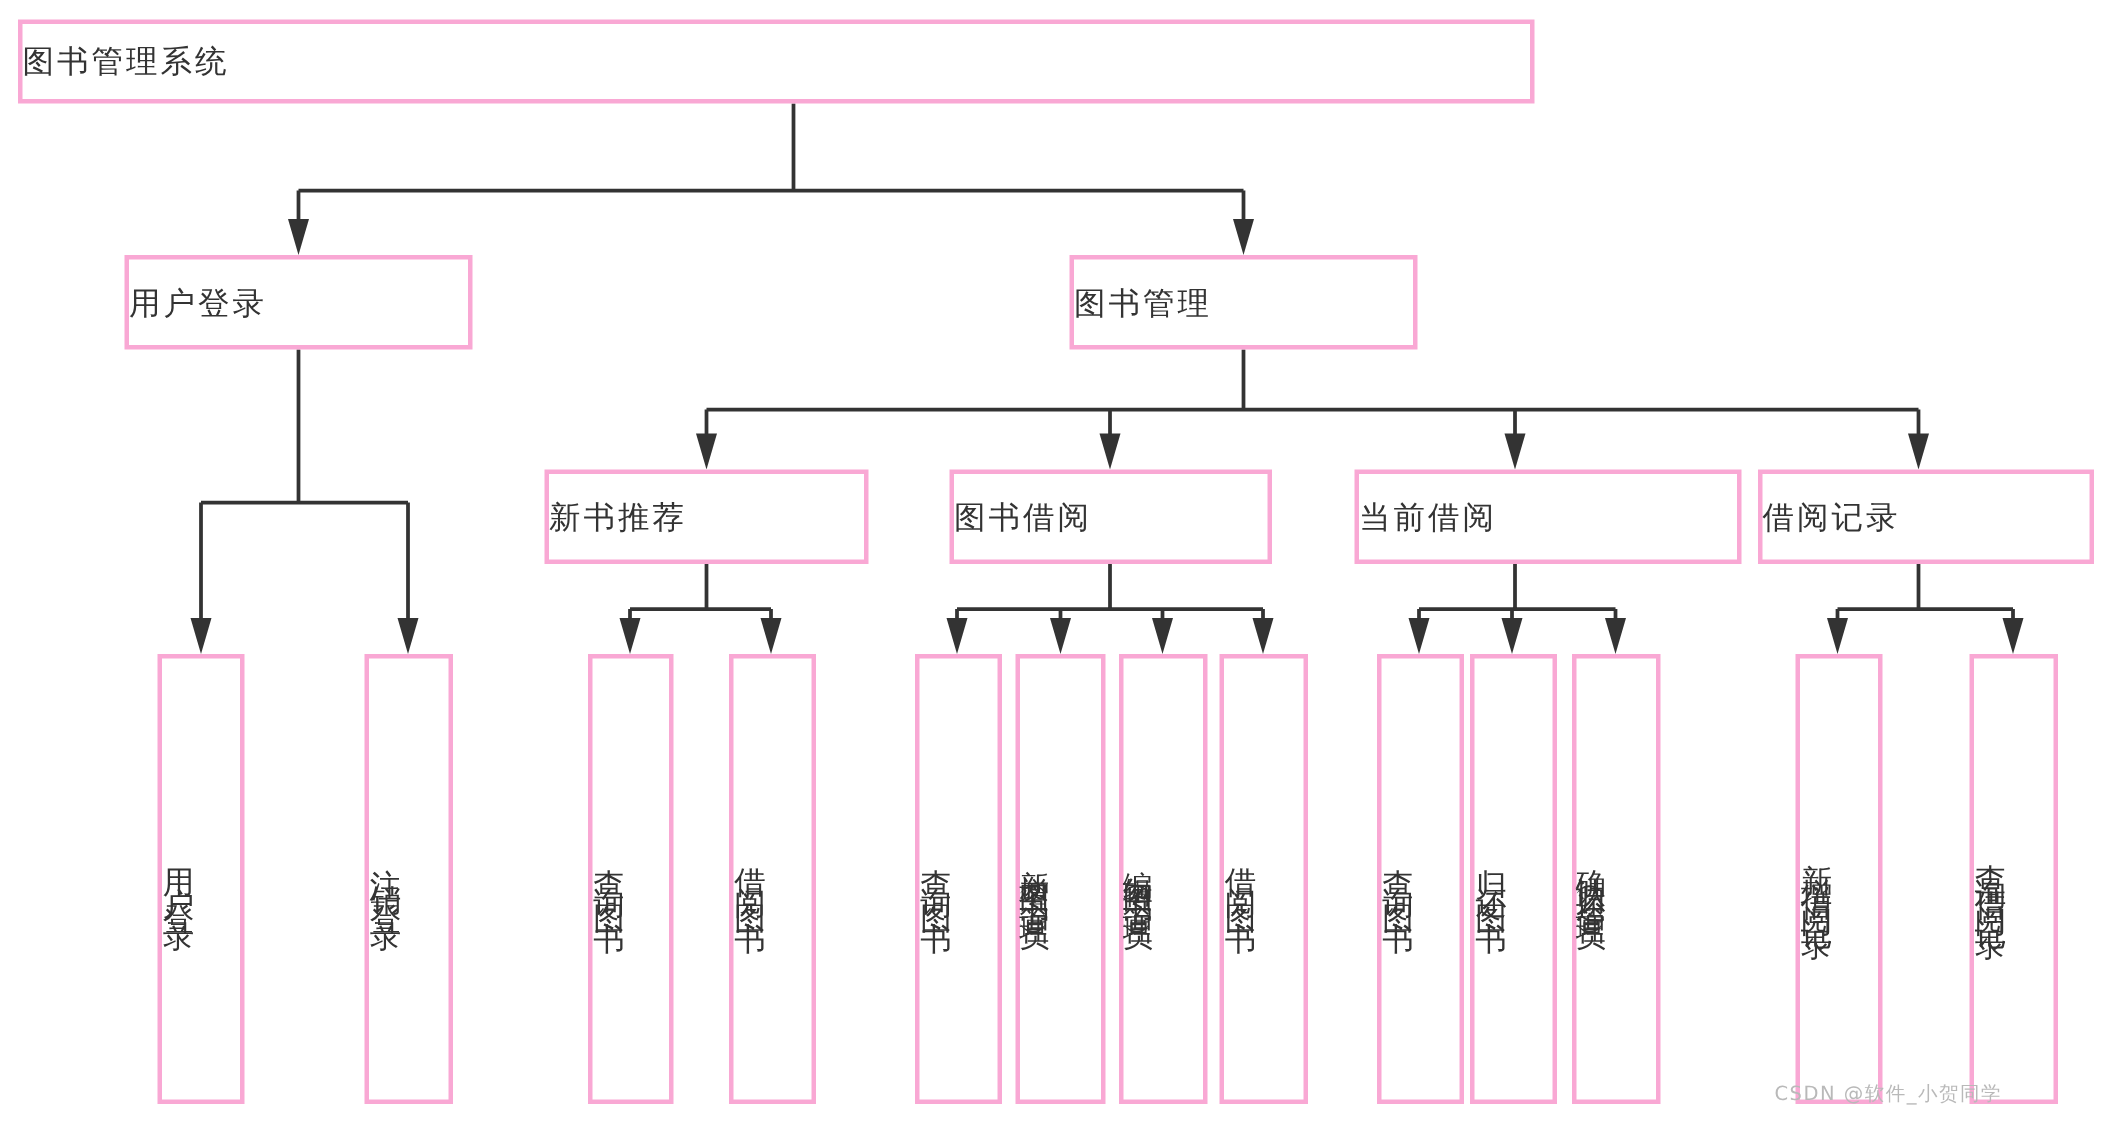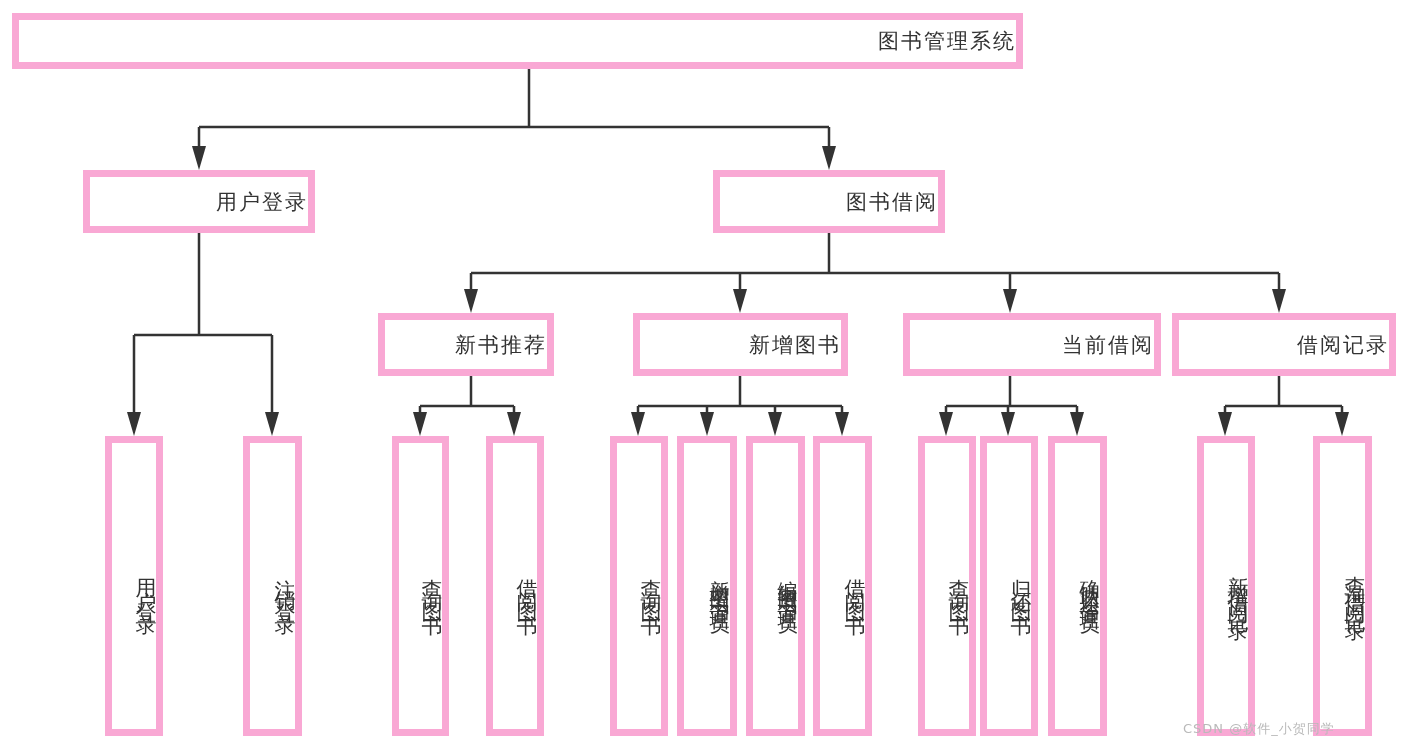--- a/index.html
+++ b/index.html
@@ -3,21 +3,21 @@
 <meta charset="utf-8">
 <style>
   html,body{margin:0;padding:0;background:#ffffff;}
   .canvas{
     position:relative;width:1405px;height:747px;background:#ffffff;
     font-family:"DejaVu Sans",sans-serif;color:#333333;overflow:hidden;
   }
   .wires{position:absolute;left:0;top:0;z-index:1;}
   .node{
     position:absolute;box-sizing:border-box;background:#ffffff;
-    border:7px solid #f9a8d4;display:flex;align-items:center;justify-content:flex-end;
+    border:3px solid #f9a8d4;display:flex;align-items:center;justify-content:flex-start;
     z-index:2;
   }
   .h-label{font-size:21px;letter-spacing:2px;white-space:nowrap;color:#333333;}
   .v-text{
     writing-mode:vertical-rl;text-orientation:mixed;
     font-size:21px;letter-spacing:12px;color:#333333;line-height:1;
   }
   .v-text.mid{letter-spacing:9px;}
   .v-text.long{letter-spacing:5px;font-size:20px;}
   .watermark{
@@ -71,28 +71,28 @@
   </svg>
 
   <div class="node" style="left:12px;top:13px;width:1011px;height:56px;">
     <span class="h-label">图书管理系统</span>
   </div>
 
   <div class="node" style="left:83px;top:170px;width:232px;height:63px;">
     <span class="h-label">用户登录</span>
   </div>
   <div class="node" style="left:713px;top:170px;width:232px;height:63px;">
-    <span class="h-label">图书借阅</span>
+    <span class="h-label">图书管理</span>
   </div>
 
-  <div class="node" style="left:378px;top:313px;width:176px;height:63px;">
+  <div class="node" style="left:363px;top:313px;width:216px;height:63px;">
     <span class="h-label">新书推荐</span>
   </div>
   <div class="node" style="left:633px;top:313px;width:215px;height:63px;">
-    <span class="h-label">新增图书</span>
+    <span class="h-label">图书借阅</span>
   </div>
   <div class="node" style="left:903px;top:313px;width:258px;height:63px;">
     <span class="h-label">当前借阅</span>
   </div>
   <div class="node" style="left:1172px;top:313px;width:224px;height:63px;">
     <span class="h-label">借阅记录</span>
   </div>
 
   <div class="node" style="left:105px;top:436px;width:58px;height:300px;">
     <span class="v-text">用户登录</span>

